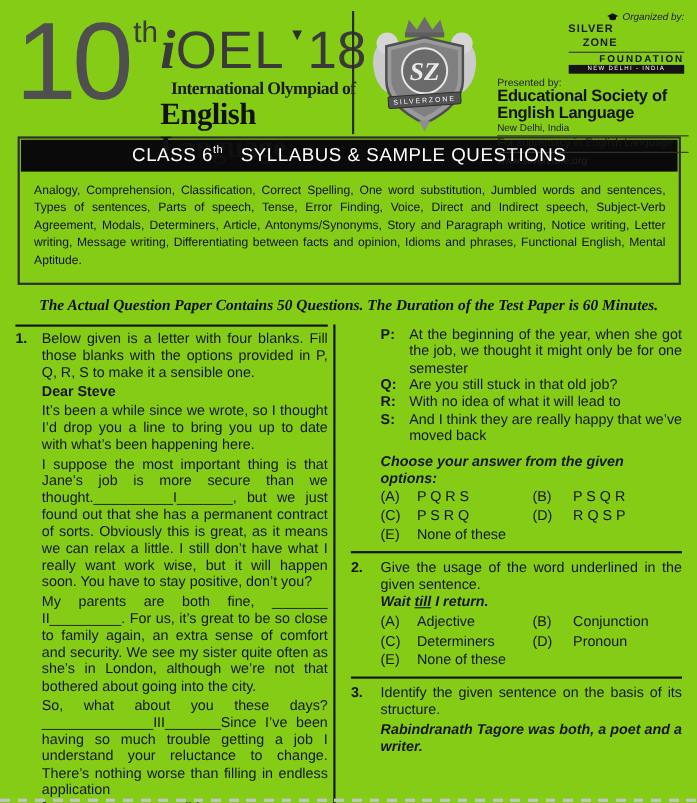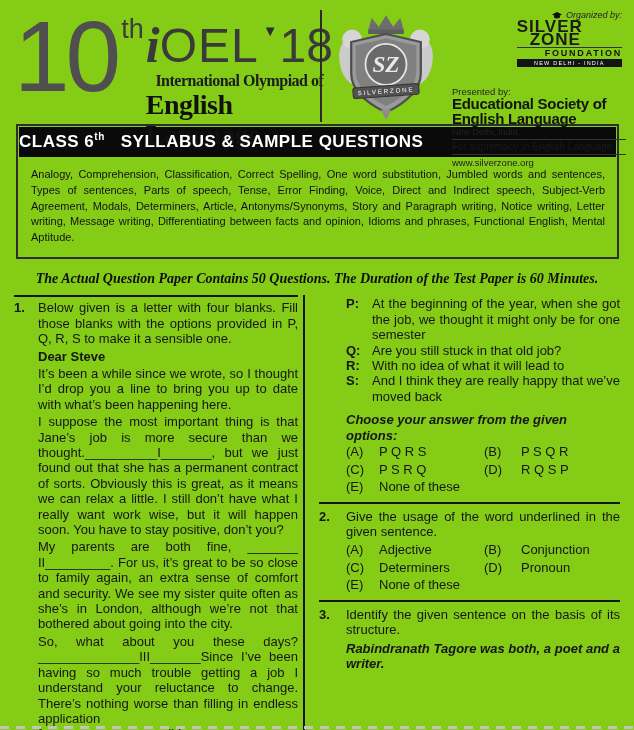--- a/index.html
+++ b/index.html
@@ -22,33 +22,33 @@
   .year { font-size:48px; }
   .subtitle-gothic { font-family:"Liberation Serif", serif; font-weight:bold; font-size:16px; color:#1c1c1c; margin-top:-2px; letter-spacing:-0.5px; }
   .subtitle-serif { font-family:"Liberation Serif", serif; font-weight:bold; font-size:28px; color:#111; line-height:30px; letter-spacing:-0.5px; }
   .v-divider { width:2px; background:#2a2a2a; height:112px; margin:2px 6px 0 2px; flex:none; }
   .shield-wrap { flex:none; margin-top:2px; }
 
   
   .org-block { flex:1; display:flex; flex-direction:column; padding:2px 2px 0 8px; min-width:0; }
   .sz-logo { align-self:flex-end; text-align:left; margin-right:4px; }
   .organized-row { display:flex; align-items:center; gap:3px; justify-content:flex-end; font-style:italic; font-size:9px; color:#222; }
-  .sz-name { font-weight:bold; font-size:17px; line-height:13px; letter-spacing:1px; color:#1b1b1b; }
+  .sz-name { font-weight:bold; font-size:10px; line-height:13px; letter-spacing:1px; color:#1b1b1b; }
   .sz-name .l2 { margin-left:13px; }
   .sz-foundation { font-weight:bold; font-size:9px; letter-spacing:1.8px; color:#111; border-top:1px solid #333; margin-top:1px;padding-left:28px; }
   .sz-chip { background:#141414; color:#fff; font-size:5.5px; letter-spacing:1.2px; text-align:center; padding:1px 2px; margin-top:1px; }
-  .presented-label { font-size:9.5px; color:#222; margin-top:19px; }
+  .presented-label { font-size:9.5px; color:#222; margin-top:3px; }
   .society { font-weight:bold; font-size:15px; line-height:14.5px; color:#131313; letter-spacing:-0.3px; }
   .society-loc { font-size:9px; color:#222; margin:1px 0 2px; }
   .tagline { font-size:10px; color:#1a1a1a; border-top:1.5px solid #333; border-bottom:1.5px solid #333; padding:1px 0 2px; }
   .website { font-size:9.5px; color:#222; margin-top:2px; }
 
   
   .syllabus-box { margin:0 15px 0 16px; border:2px solid #2e2e2e; }
-  .class-banner { background:#0a0a0a; color:#fff; font-weight:bold; font-size:17px; padding:4px 0 5px; margin:1px; letter-spacing:0.5px; }
+  .class-banner { background:#0a0a0a; color:#fff; text-align:center; font-weight:normal; font-size:17px; padding:4px 0 5px; margin:1px; letter-spacing:0.5px; }
   .class-banner sup { font-size:10px; }
   .banner-title { margin-left:16px; }
   .syllabus-text { font-size:11px; line-height:1.45; text-align:justify; padding:9px 12px 11px 13px; color:#121212; }
 
   
   .notice { text-align:center; font-family:"Liberation Serif", serif; font-style:italic; font-weight:bold; font-size:14px; color:#0e0e0e; margin:12px 0 8px; }
 
   
   .columns { display:flex; align-items:stretch; margin:0 14px; }
   .col-left { width:284px; flex:none; border-top:2.5px solid #151515; padding-top:3px; }
@@ -205,20 +205,21 @@
           </div>
         </div>
       </div>
 
       <div class="sep"></div>
 
       <div class="q">
         <div class="q-num">2.</div>
         <div class="q-body">
           <p class="q-prompt just">Give the usage of the word underlined in the given sentence.</p>
+          <p class="sentence-it"><span>Wait </span><span class="u">till</span><span> I return.</span></p>
           <div class="opt-grid mt2">
             <span>(A)</span>
               <span>Adjective</span>
             <span>(B)</span>
               <span>Conjunction</span>
             <span>(C)</span>
               <span>Determiners</span>
             <span>(D)</span>
               <span>Pronoun</span>
             <span>(E)</span>

